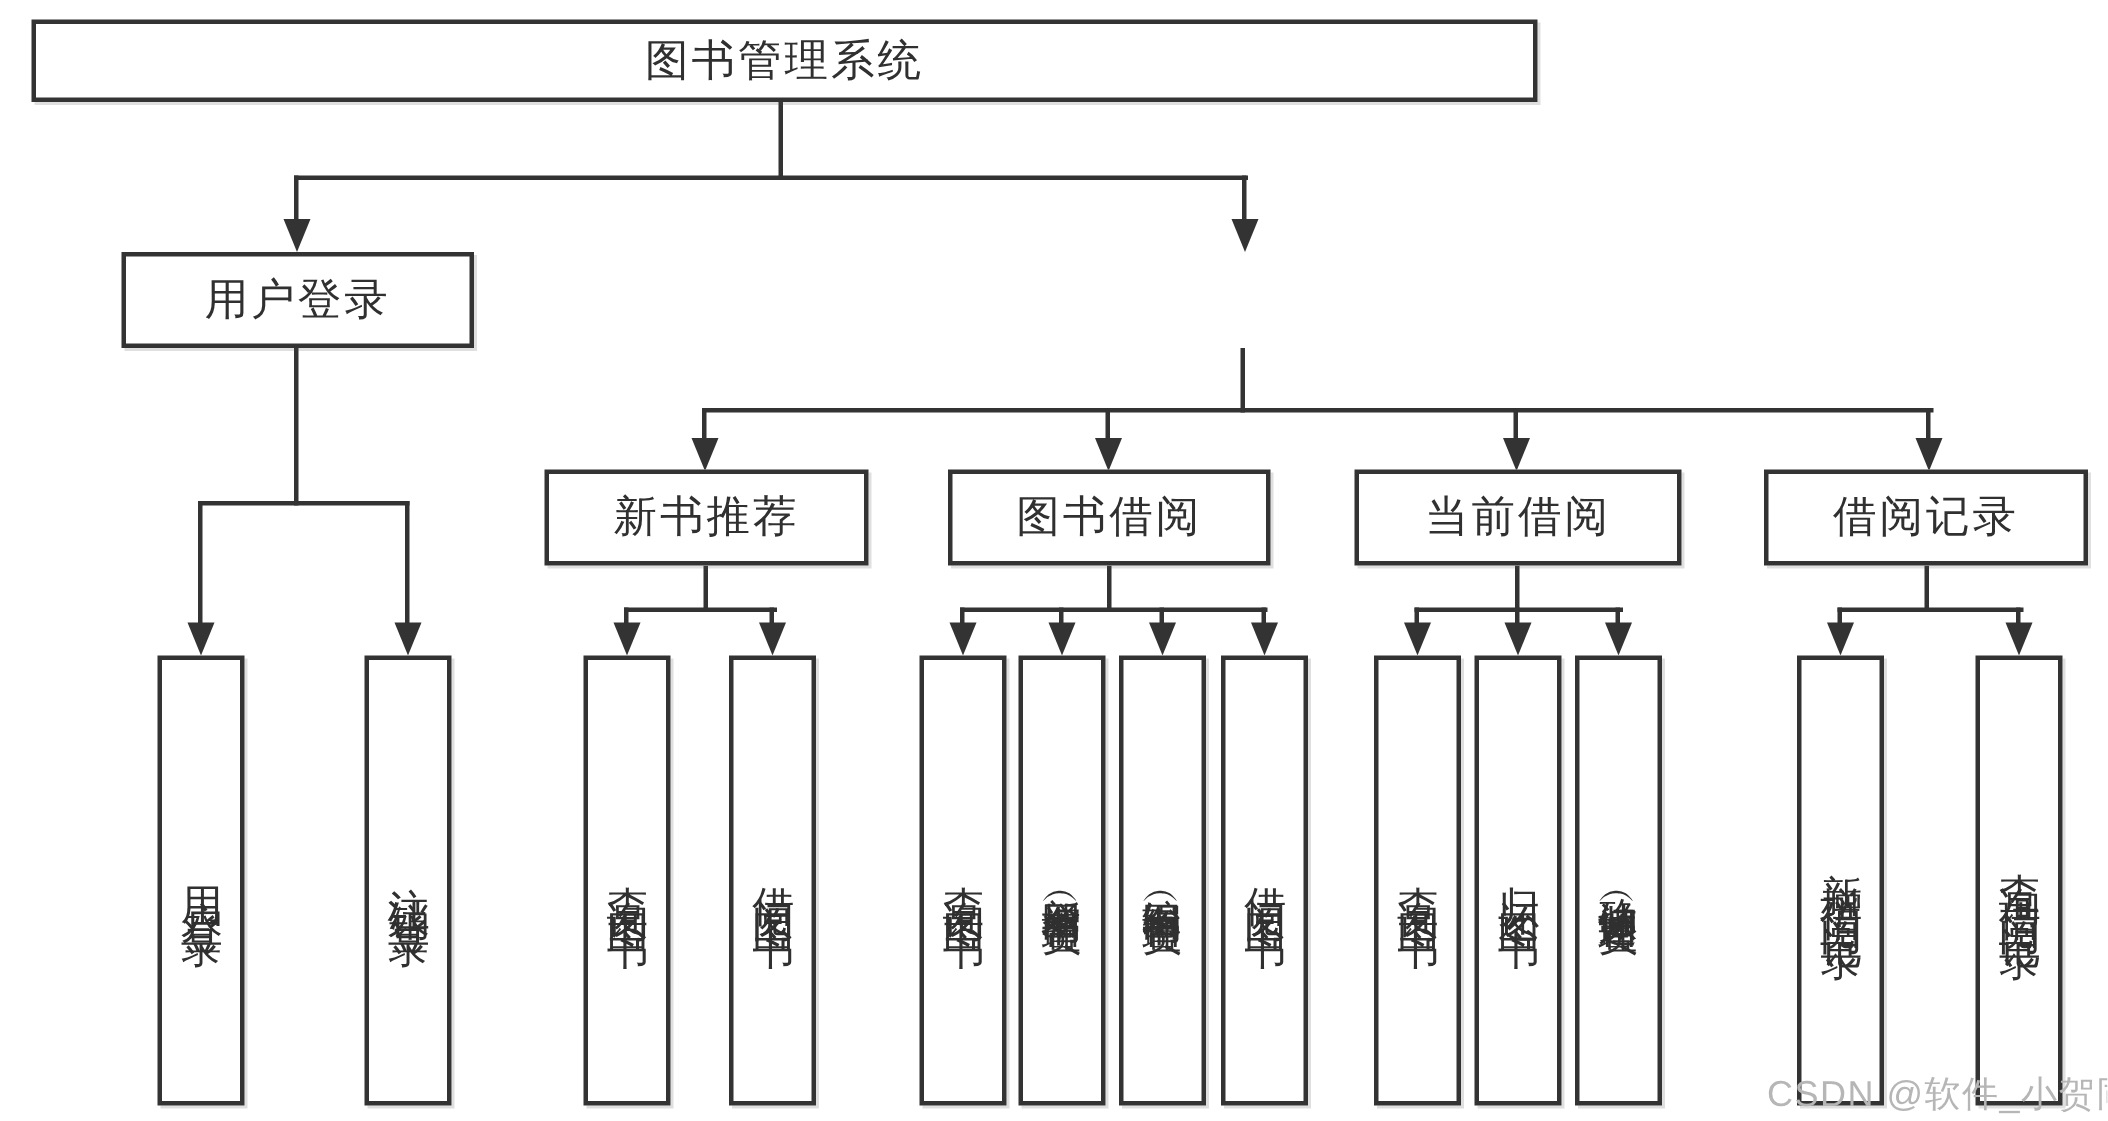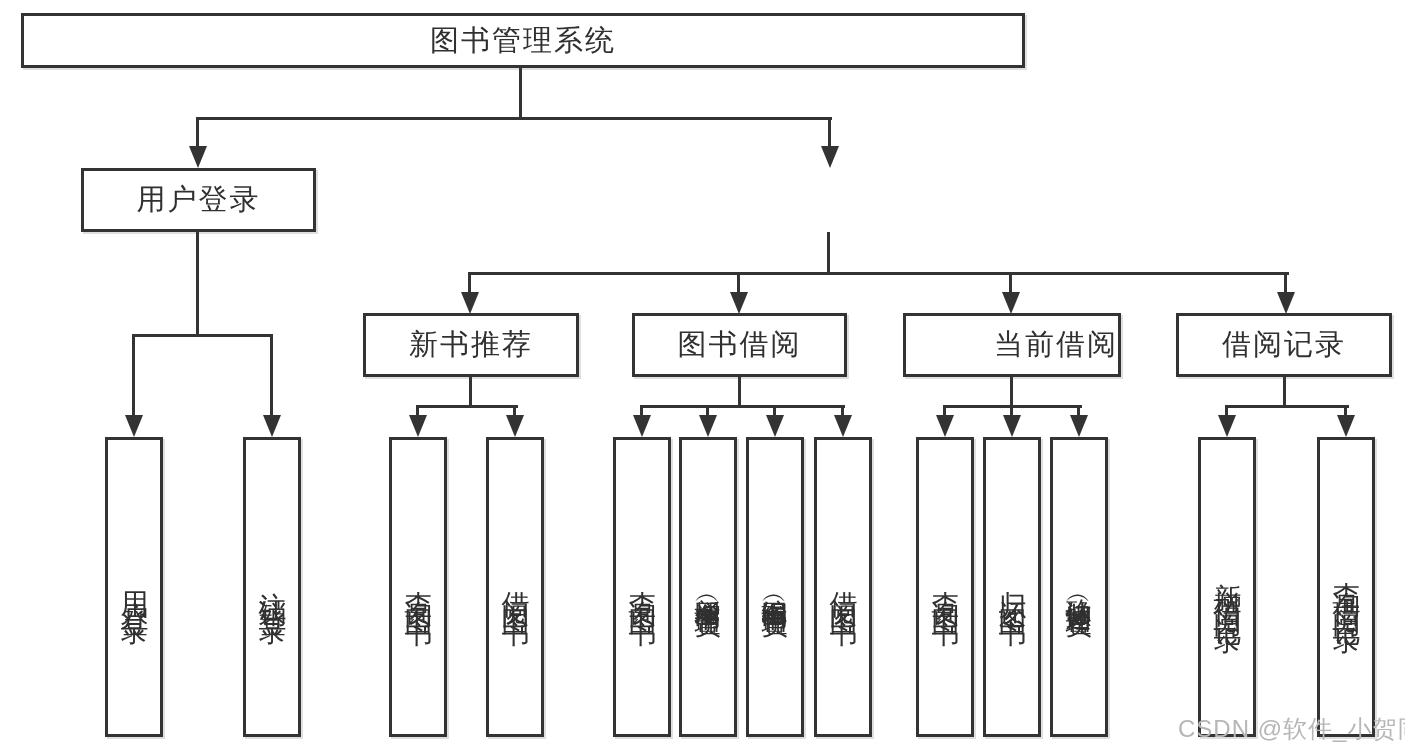--- a/index.html
+++ b/index.html
@@ -103,21 +103,21 @@
   <div class="box" style="left:81px;top:168px;width:235px;height:64px;">
     <span>用户登录</span>
   </div>
 
   <div class="box" style="left:363px;top:313px;width:216px;height:64px;">
     <span>新书推荐</span>
   </div>
   <div class="box" style="left:632px;top:313px;width:215px;height:64px;">
     <span>图书借阅</span>
   </div>
-  <div class="box" style="left:903px;top:313px;width:218px;height:64px;justify-content:flex-end;">
+  <div class="box" style="left:903px;top:313px;width:218px;height:64px;">
     <span>当前借阅</span>
   </div>
   <div class="box" style="left:1176px;top:313px;width:216px;height:64px;">
     <span>借阅记录</span>
   </div>
 
   <div class="box vbox" style="left:105px;top:437px;">
     <span>用户登录</span>
   </div>
   <div class="box vbox" style="left:243px;top:437px;">

